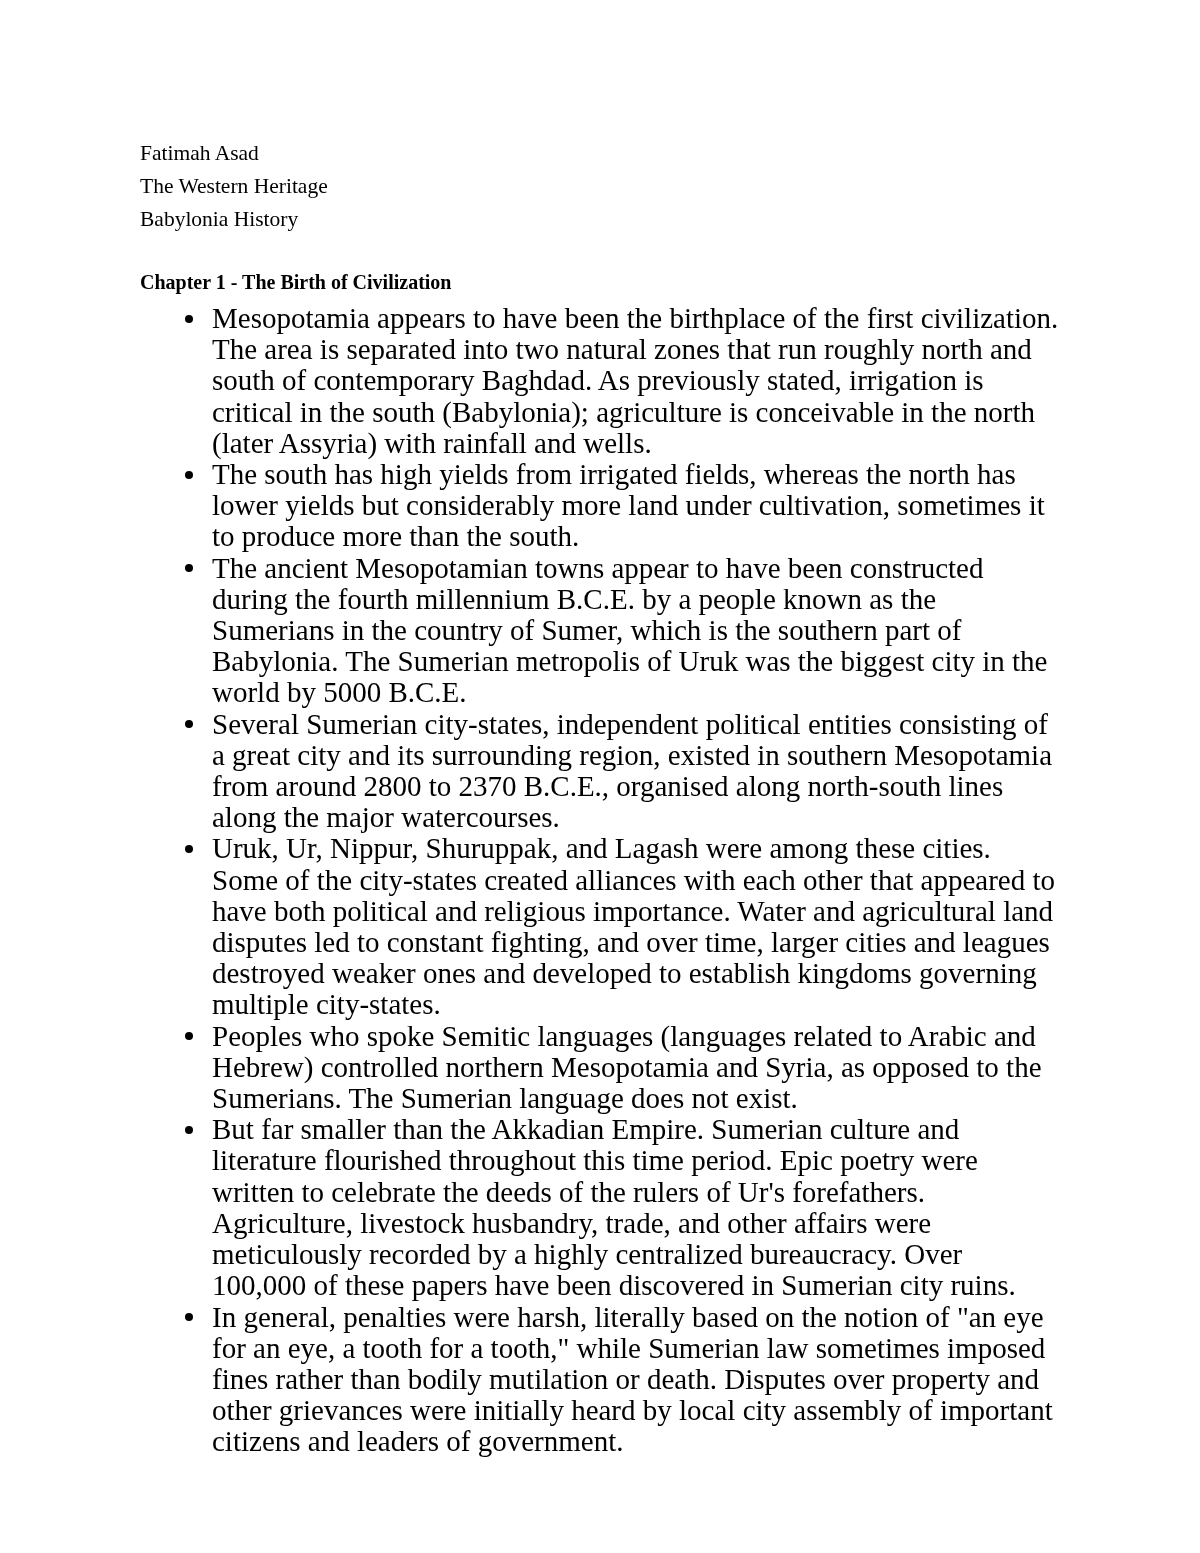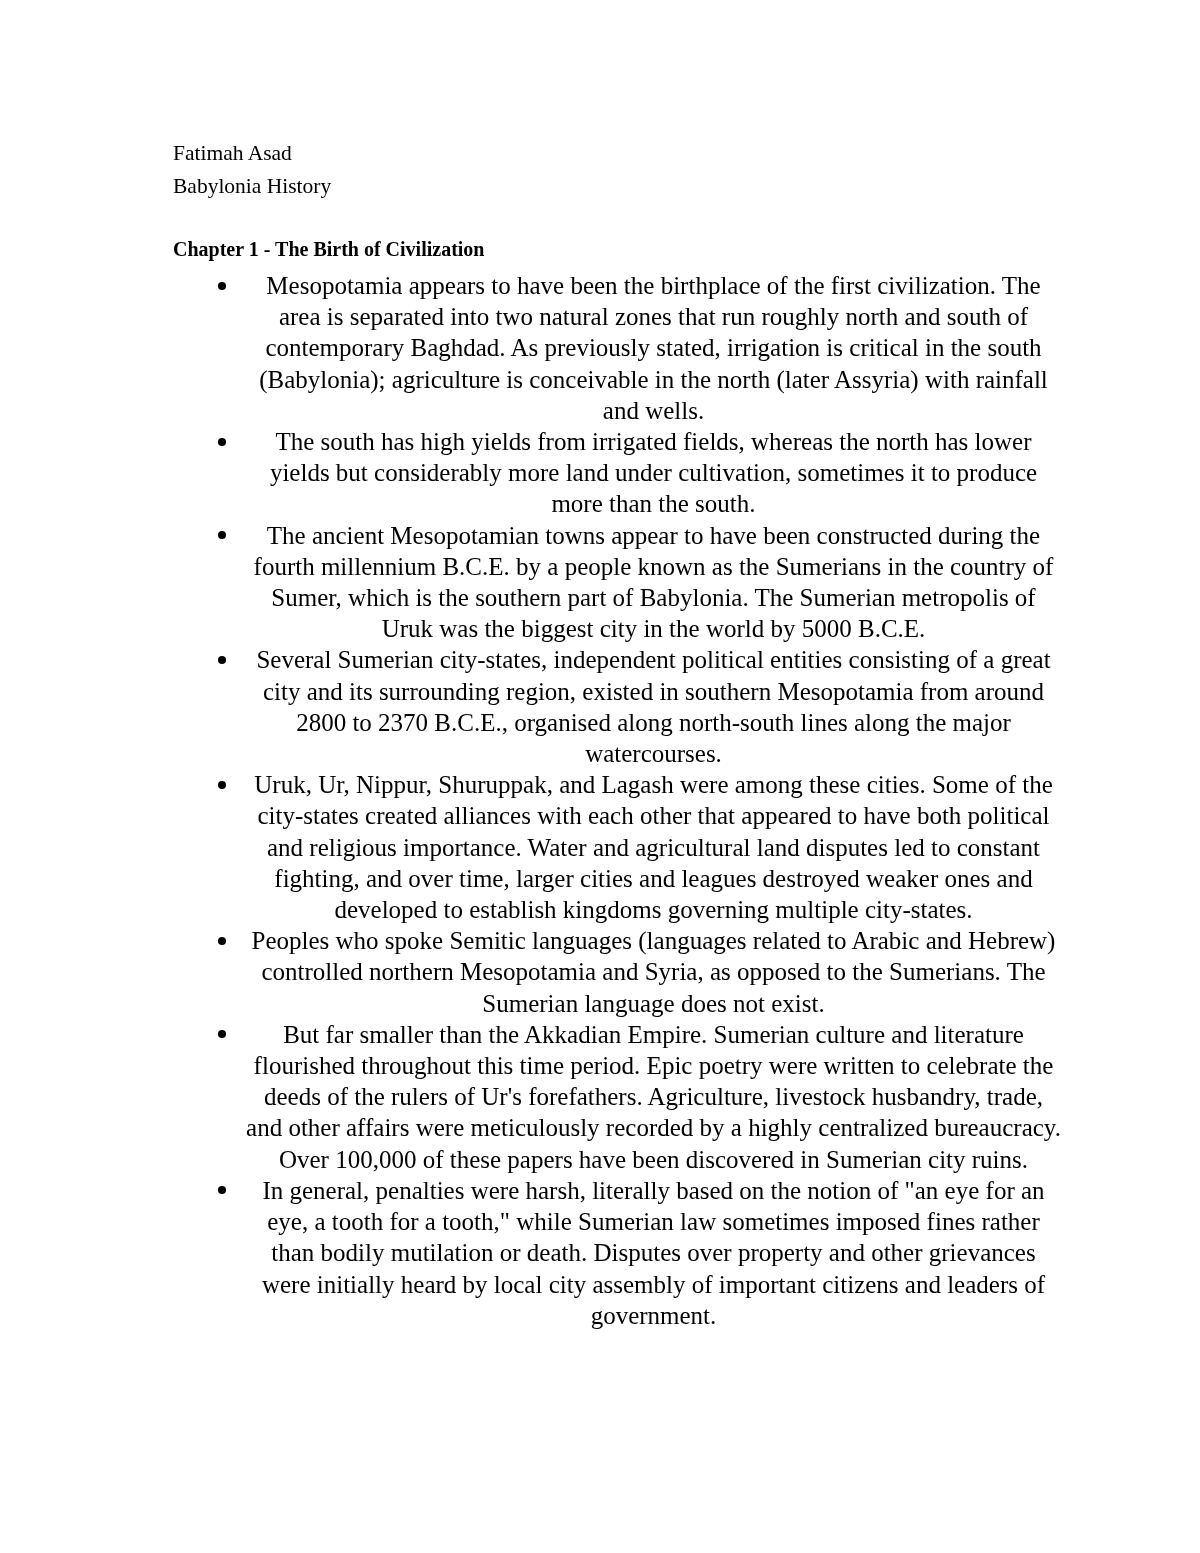--- a/index.html
+++ b/index.html
@@ -13,64 +13,64 @@
     height: 1553px;
     background: #ffffff;
     color: #000000;
     font-family: "Liberation Serif", "DejaVu Serif", serif;
     overflow: hidden;
     box-sizing: border-box;
   }
   .content {
     box-sizing: border-box;
     padding: 137px 138px 0 140px;
-    margin-left: 33px;
   }
   .doc-header p {
     margin: 0;
     font-size: 21.5px;
     line-height: 33px;
     white-space: nowrap;
   }
   .chapter-title {
     margin: 30px 0 4px 0;
     font-size: 20px;
     line-height: 33px;
     font-weight: bold;
   }
   ul.notes-list {
     margin: 0;
     padding: 0 0 0 72px;
     list-style: none;
   }
   ul.notes-list li {
     position: relative;
-    font-size: 25px;
+    font-size: 29px;
     line-height: 31.2px;
-    text-align: center;
+    text-align: left;
   }
   ul.notes-list li::before {
     content: "";
     position: absolute;
     left: -27px;
     top: 11.5px;
     width: 8px;
     height: 8px;
     border-radius: 50%;
     background: #000000;
   }
 </style>
 </head>
 <body>
 
 <div class="doc-page">
   <div class="content">
 
     <div class="doc-header">
       <p>Fatimah Asad</p>
+      <p>The Western Heritage</p>
       <p>Babylonia History</p>
     </div>
 
     <h1 class="chapter-title">Chapter 1 - The Birth of Civilization</h1>
 
     <ul class="notes-list">
       <li>Mesopotamia appears to have been the birthplace of the first civilization. The area is separated into two natural zones that run roughly north and south of contemporary Baghdad. As previously stated, irrigation is critical in the south (Babylonia); agriculture is conceivable in the north (later Assyria) with rainfall and wells.</li>
       <li>The south has high yields from irrigated fields, whereas the north has lower yields but considerably more land under cultivation, sometimes it to produce more than the south.</li>
       <li>The ancient Mesopotamian towns appear to have been constructed during the fourth millennium B.C.E. by a people known as the Sumerians in the country of Sumer, which is the southern part of Babylonia. The Sumerian metropolis of Uruk was the biggest city in the world by 5000 B.C.E.</li>
       <li>Several Sumerian city-states, independent political entities consisting of a great city and its surrounding region, existed in southern Mesopotamia from around 2800 to 2370 B.C.E., organised along north-south lines along the major watercourses.</li>

